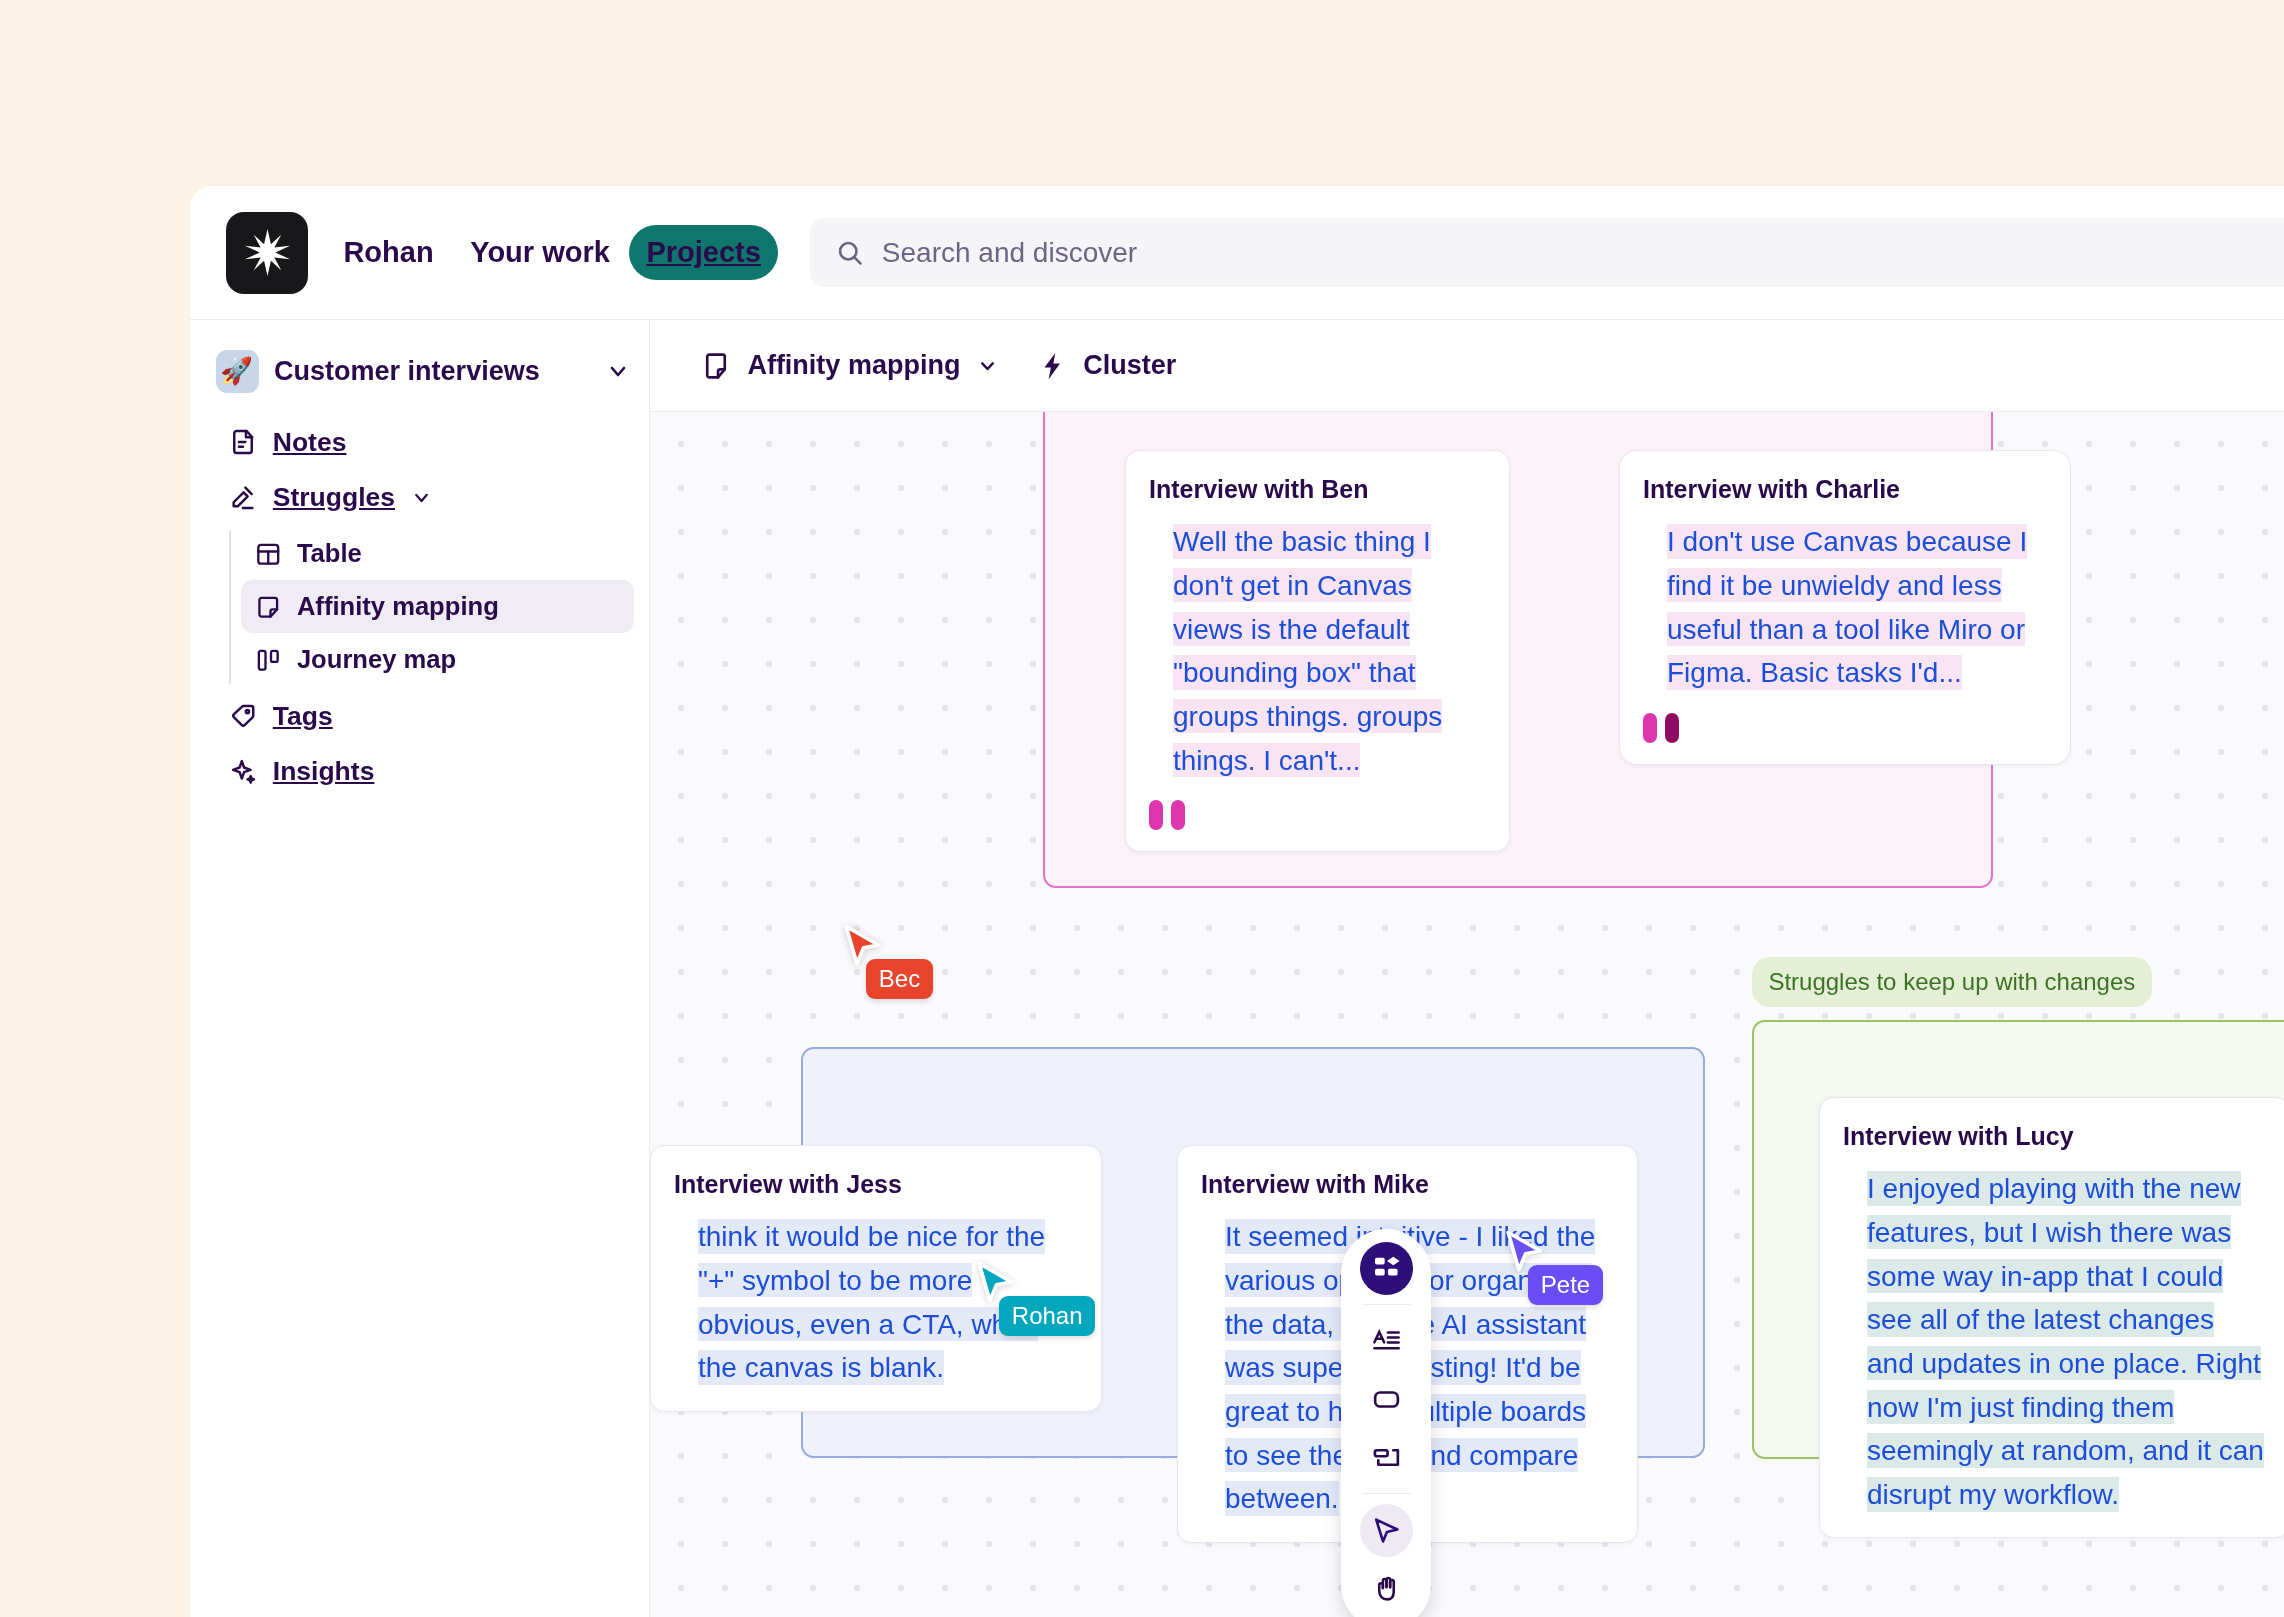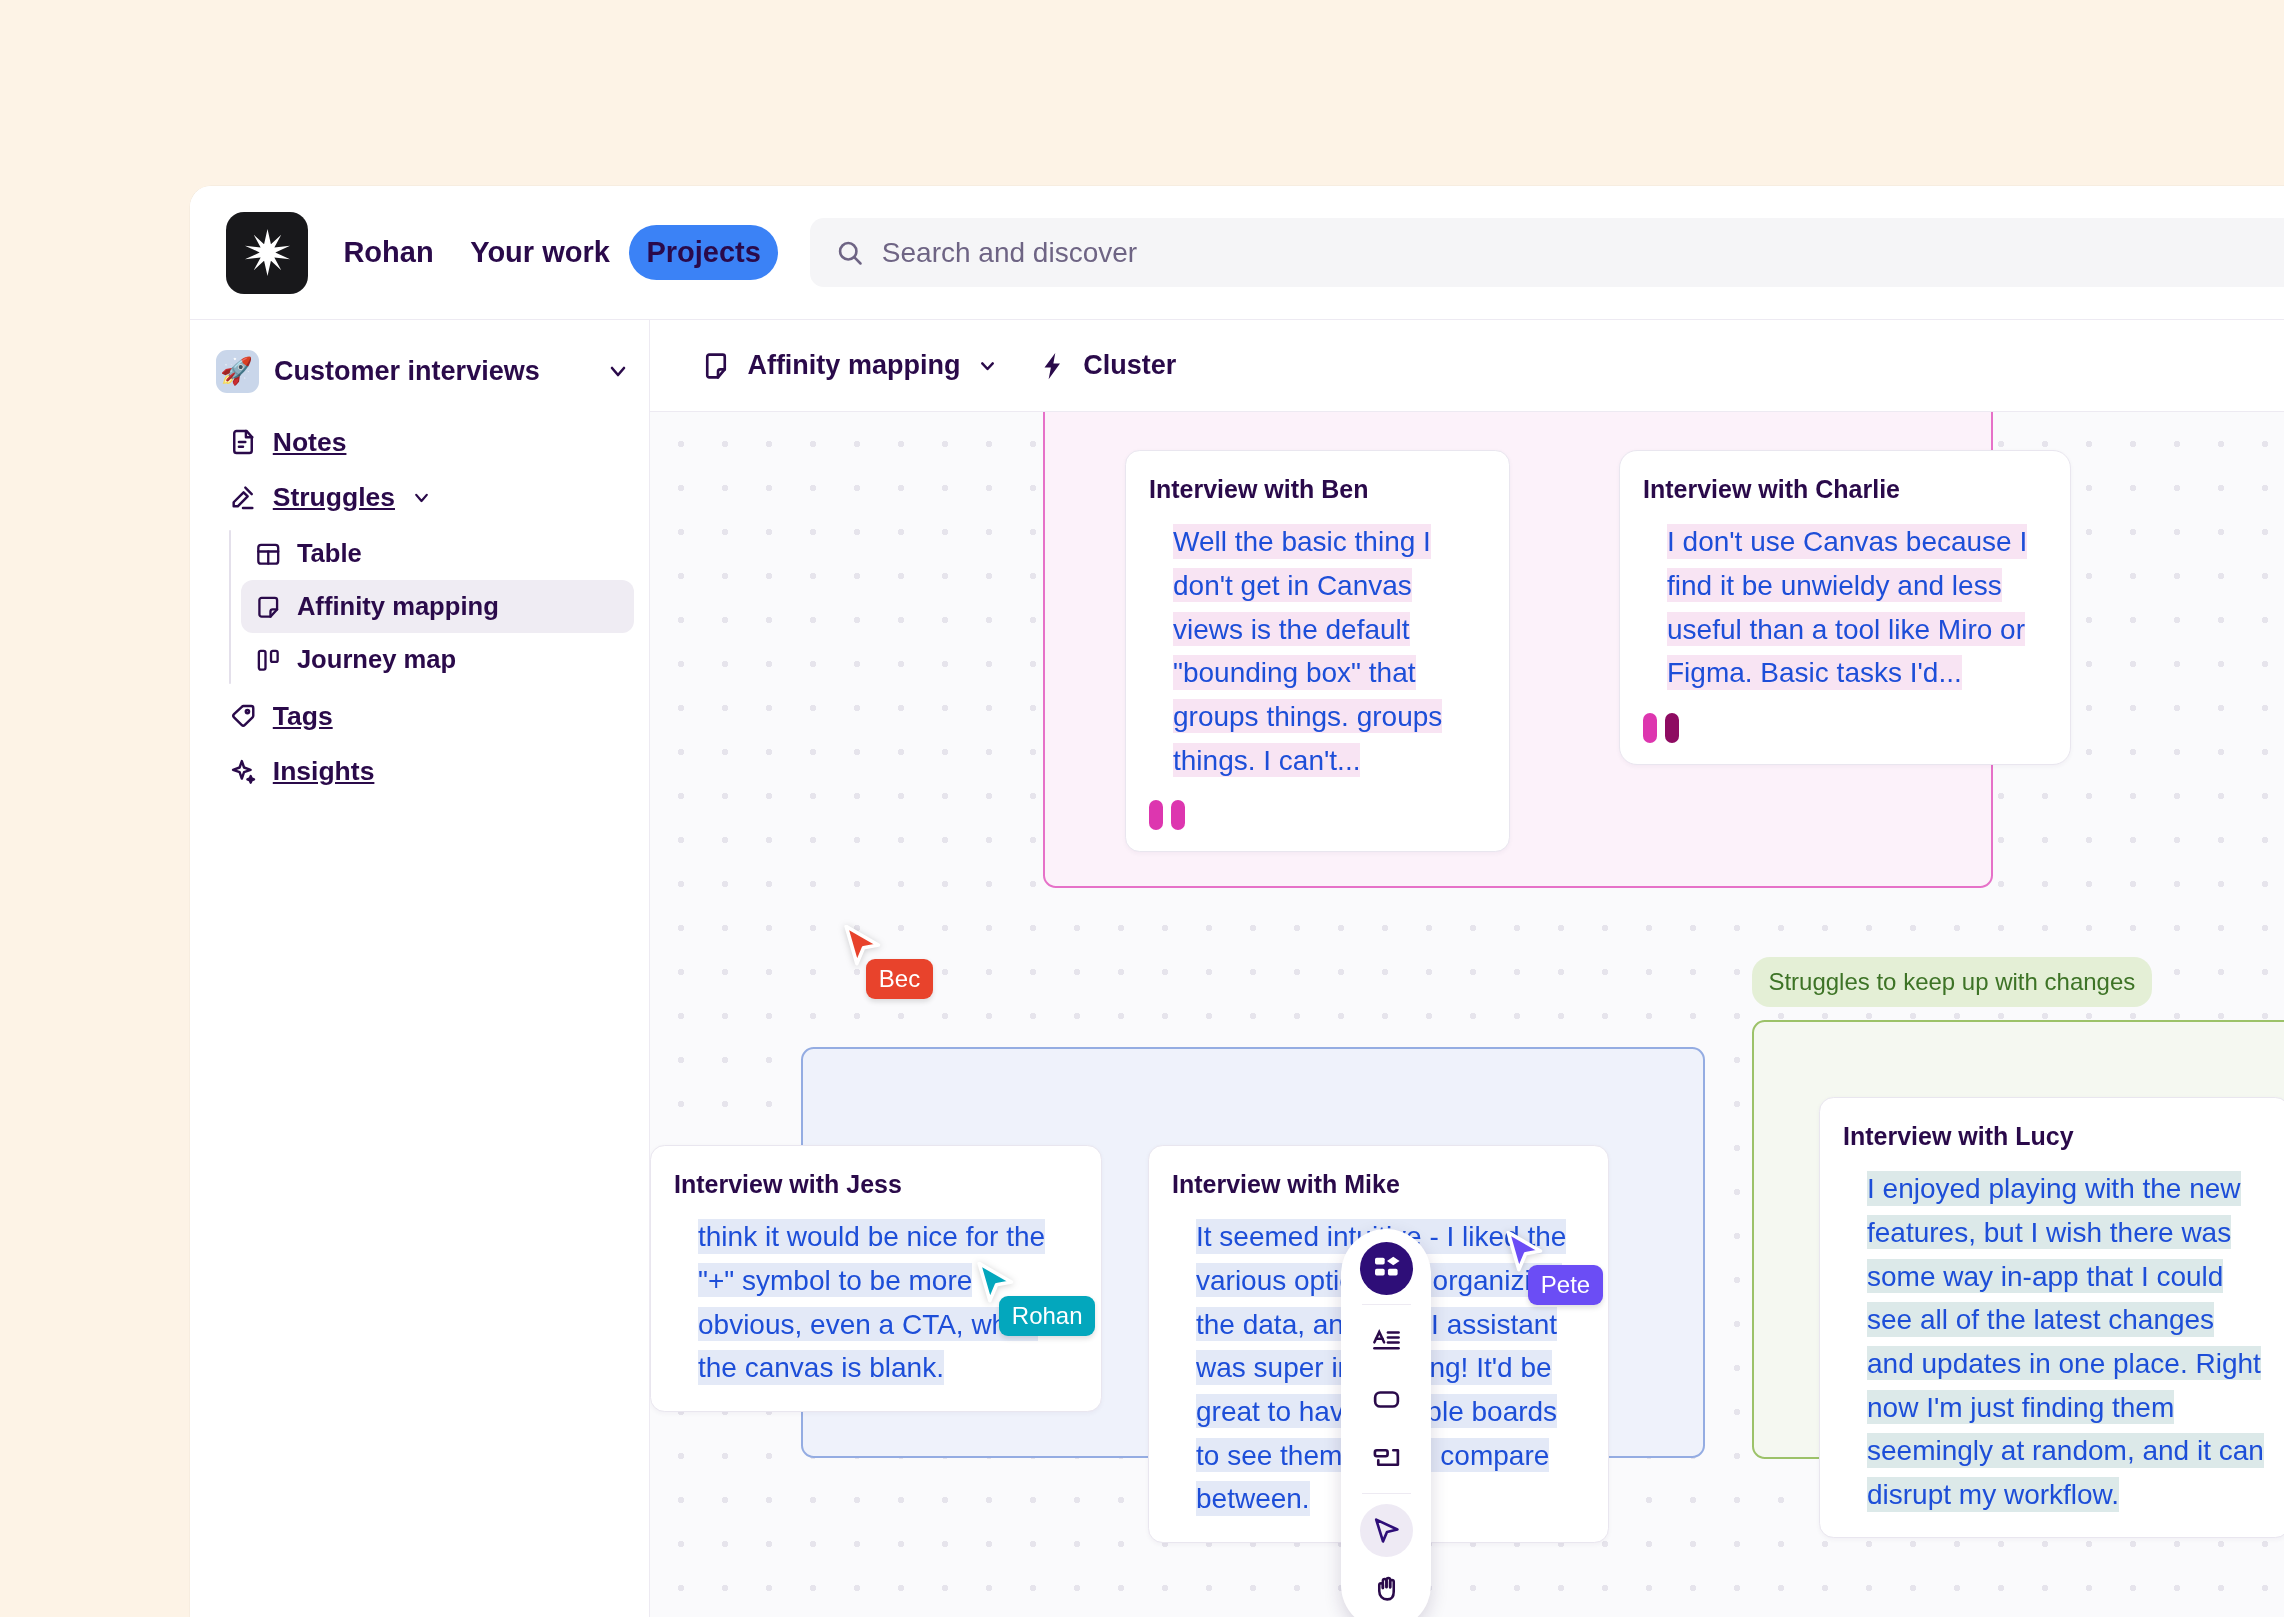--- a/index.html
+++ b/index.html
@@ -37,21 +37,21 @@
     flex: 0 0 auto;
   }
   #logo-mark svg { width: 49px; height: 49px; display:block; }
 
   .nav-link {
     font-size: 29px; font-weight: 700; color: #2A0A4A;
     padding: 12.8px 17.4px; border-radius: 456px;
     white-space: nowrap; line-height: 1;
   }
   #nav-links { display: flex; align-items: center; margin-left: 18px; gap: 1.8px; }
-  .nav-link.active { background: #3b82f6; }
+  .nav-link.active { background: #0f766e; text-decoration: underline; }
 
   #search-box {
     margin-left: 32px;
     flex: 1 1 auto;
     height: 69px;
     background: #F5F5F7;
     border-radius: 13.7px;
     display: flex; align-items: center;
     padding-left: 25.6px;
     gap: 18px;
@@ -204,21 +204,21 @@
   .hl-blue   { background: #E3E9F7; }
   .hl-teal   { background: #DCE9E9; }
 
   .tags { display: flex; gap: 8.2px; margin-top: 18px; }
   .tag-pill { width: 13.7px; height: 30px; border-radius: 456px; display:block; }
 
   
   #card-ben     { left: 475px; top: 38px;  width: 385px; }
   #card-charlie { left: 969px; top: 38px;  width: 452px; border-radius: 18px; }
   #card-jess    { left: 0px;    top: 733px; width: 452px; }
-  #card-mike    { left: 498px; top: 733px; width: 461px; }
+  #card-mike    { left: 527px; top: 733px; width: 461px; }
   #card-lucy    { left: 1169px; top: 685px; width: 471px; }
 
   
   .cursor-wrap { position: absolute; z-index: 8; }
   .cursor-wrap svg { width: 42px; height: 45px; display:block;
     filter: drop-shadow(0 1.8px 3.7px rgba(0,0,0,0.18)); }
   .cursor-label {
     position: absolute; left: 24px; top: 34px;
     color: #fff; font-size: 24px; font-weight: 400;
     padding: 8.2px 12.8px; border-radius: 9px; white-space: nowrap;

